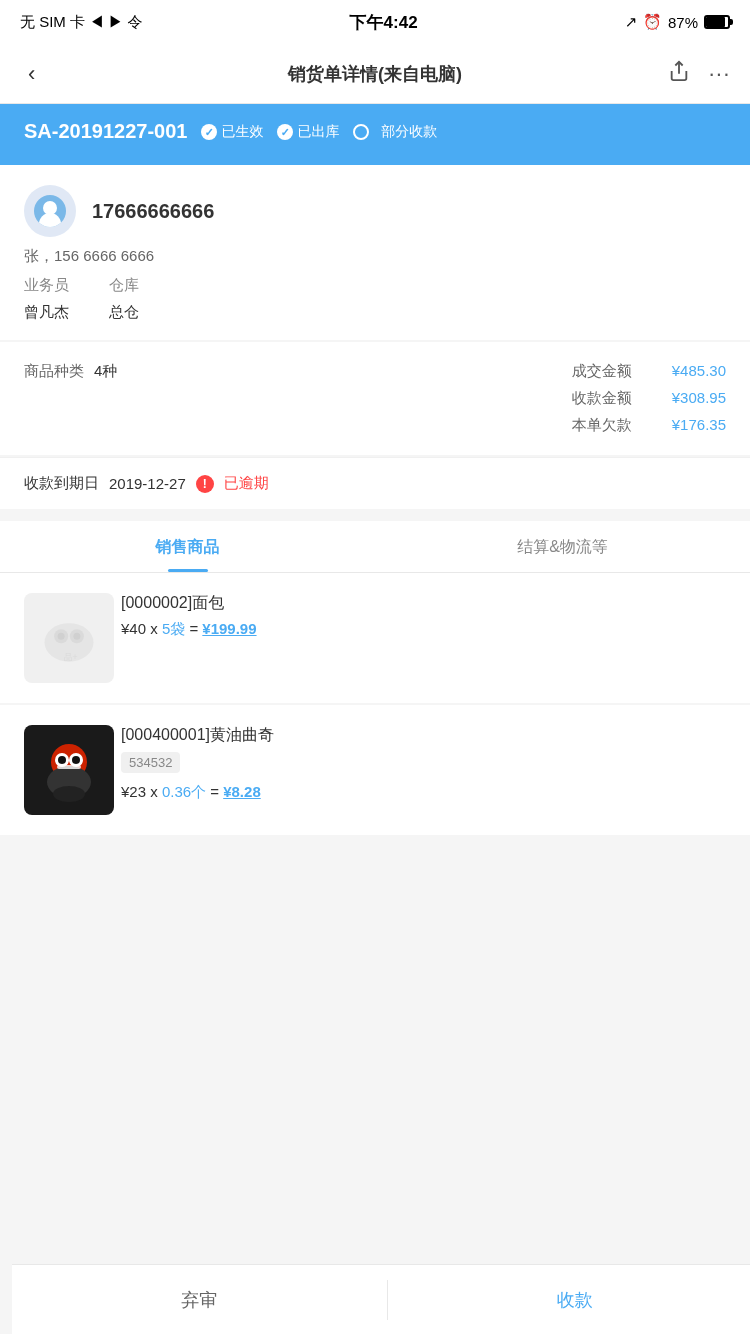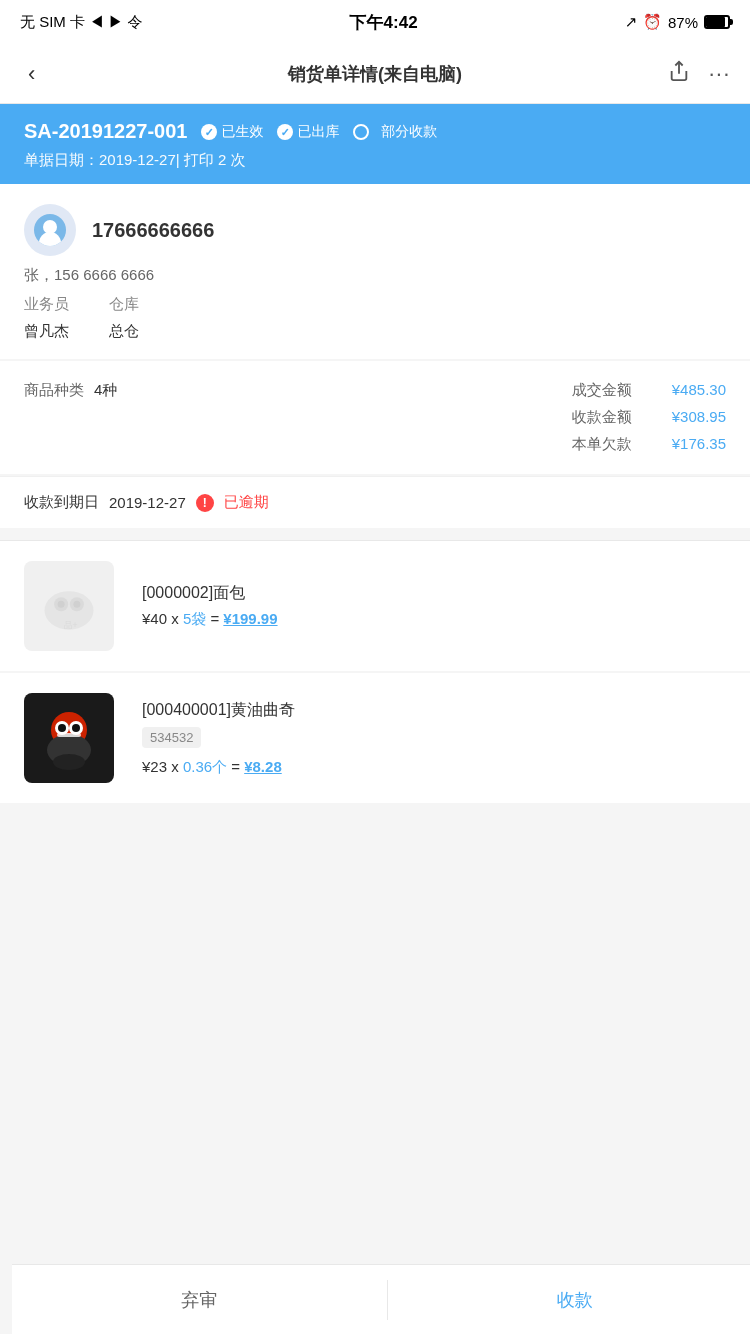--- a/index.html
+++ b/index.html
@@ -302,22 +302,22 @@
 
     
     .product-list {
       background: #f5f5f5;
     }
     .product-item {
       background: #fff;
       margin-bottom: 2px;
       padding: 20px 24px;
       display: flex;
-      gap: 28px;
-      align-items: center;
+      gap: 7px;
+      align-items: flex-start;
     }
     .product-thumb {
       width: 90px; height: 90px;
       border-radius: 8px;
       background: #f0f0f0;
       flex-shrink: 0;
       display: flex;
       align-items: center;
       justify-content: center;
       overflow: hidden;
@@ -435,23 +435,20 @@
       <span>已生效</span>
     </div>
     <div class="badge">
       <span class="badge-check">✓</span>
       <span>已出库</span>
     </div>
     <div class="badge">
       <span class="badge-clock"></span>
       &nbsp;<span>部分收款</span>
     </div>
-  </div>
-  <div class="banner-date">
-    <span>单据日期：</span><span>2019-12-27</span><span>| 打印 2 次</span>
   </div>
 </div>
 
 <div class="customer-section">
   <div class="customer-row">
     <div class="avatar">
       <div class="avatar-icon"></div>
     </div>
     <div class="customer-name">17666666666</div>
   </div>
@@ -495,20 +492,27 @@
 
 <div class="due-date-row">
   <span>收款到期日</span>
   <span>2019-12-27</span>
   <span class="overdue-badge">!</span>
   <span class="overdue-text">已逾期</span>
 </div>
 
 <div class="tabs-container">
   <div class="tabs-row">
+    <div class="tab-item active">
+      <span>销售商品</span>
+      <div class="tab-underline"></div>
+    </div>
+    <div class="tab-item inactive">
+      <span>结算&amp;物流等</span>
+    </div>
   </div>
 </div>
 
 <div class="product-list">
 
   <div class="product-item">
     <div class="product-thumb">
       <svg class="product-thumb-placeholder" viewBox="0 0 80 80" fill="none">
         <ellipse cx="40" cy="45" rx="28" ry="22" fill="#ccc"></ellipse>
         <circle cx="31" cy="38" r="8" fill="#aaa"></circle>

